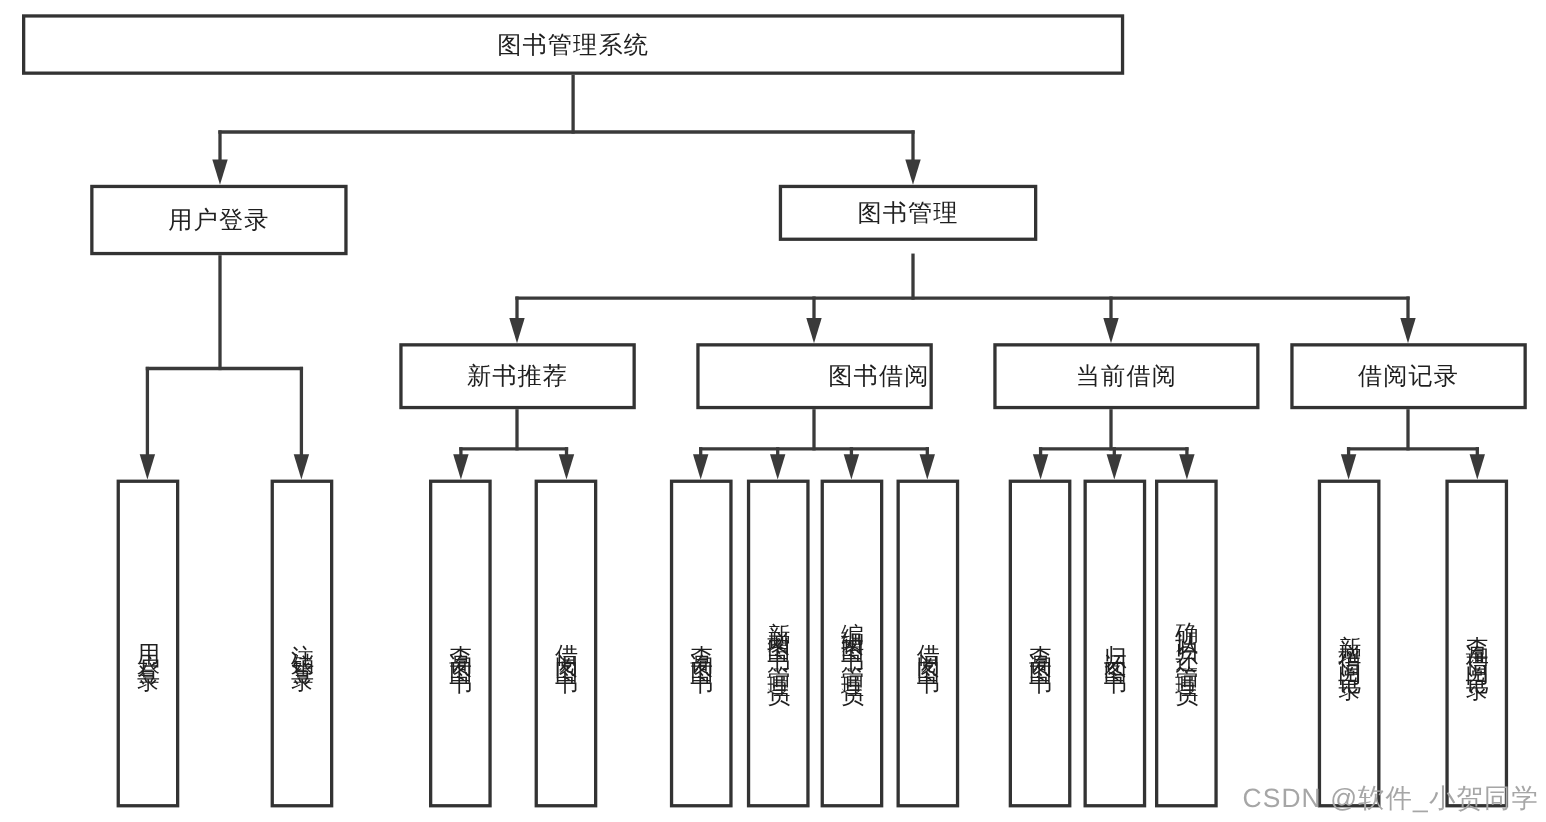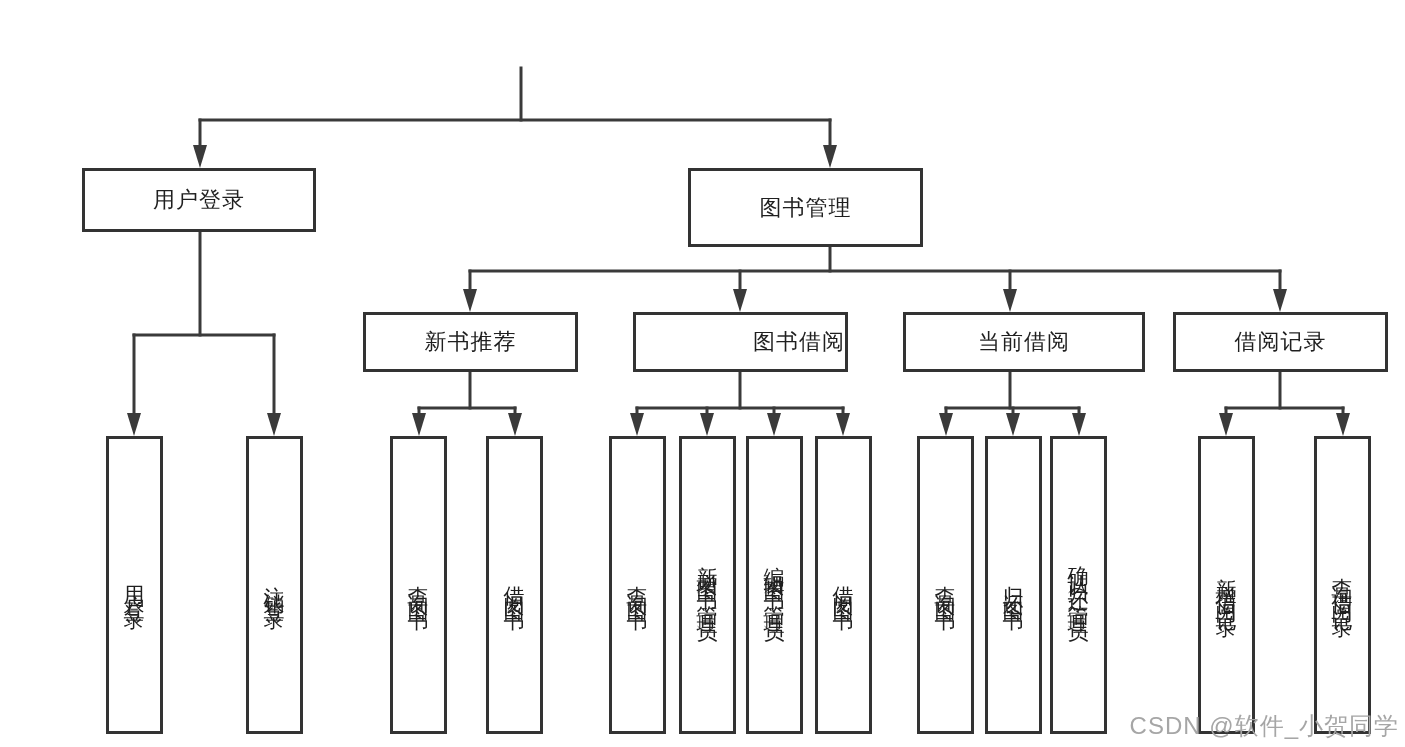--- a/index.html
+++ b/index.html
@@ -133,25 +133,28 @@
     <polygon points="1072,413 1086,413 1079,436"></polygon>
 
     <path d="M1280 372 V408"></path>
     <path d="M1226 408 H1343"></path>
     <path d="M1226 408 V418"></path>
     <path d="M1343 408 V418"></path>
     <polygon points="1219,413 1233,413 1226,436"></polygon>
     <polygon points="1336,413 1350,413 1343,436"></polygon>
   </svg>
 
+  <div class="node h" style="left:20px;top:13px;width:1002px;height:55px;">
+    <span>图书管理系统</span>
+  </div>
 
   <div class="node h" style="left:82px;top:168px;width:234px;height:64px;">
     <span>用户登录</span>
   </div>
-  <div class="node h" style="left:688px;top:168px;width:235px;height:79px;">
+  <div class="node h" style="left:708px;top:168px;width:235px;height:51px;">
     <span>图书管理</span>
   </div>
 
   <div class="node h" style="left:363px;top:312px;width:215px;height:60px;">
     <span>新书推荐</span>
   </div>
   <div class="node h" style="left:633px;top:312px;width:215px;height:60px;justify-content:flex-end;">
     <span>图书借阅</span>
   </div>
   <div class="node h" style="left:903px;top:312px;width:242px;height:60px;">

